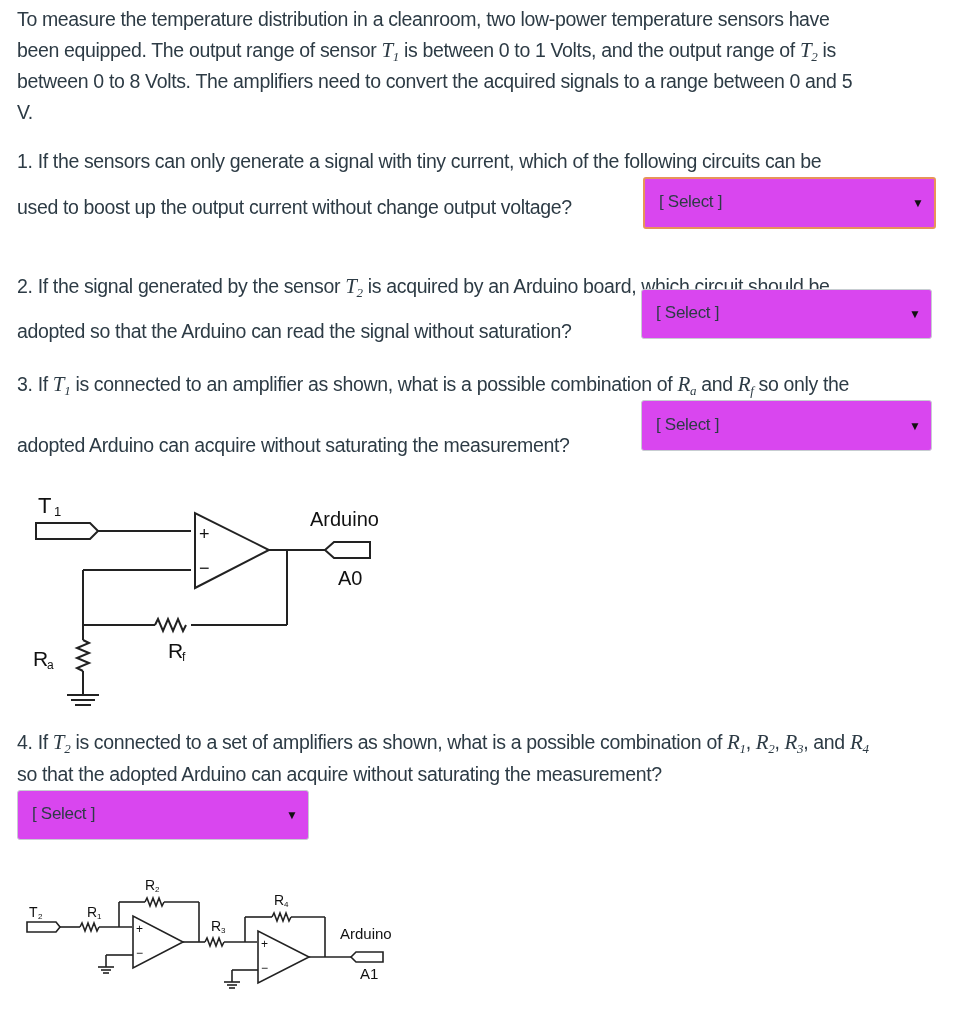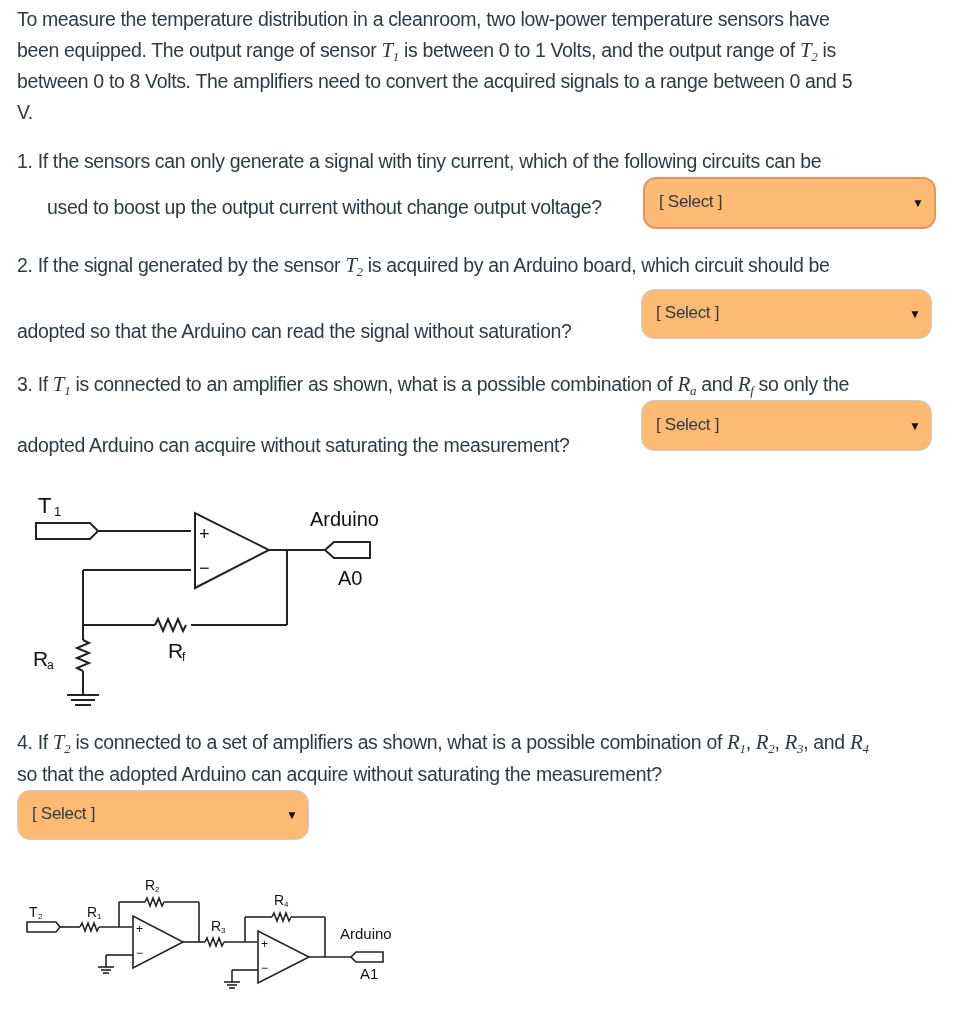--- a/index.html
+++ b/index.html
@@ -1,30 +1,30 @@
 <!DOCTYPE html>
 <html><head>
 <meta charset="utf-8">
 <style>
   html, body { margin:0; padding:0; background:#ffffff; }
   body { width:957px; height:1024px; position:relative; overflow:hidden;
          font-family:"Liberation Sans", sans-serif; color:#2d3b45; }
   .p { position:absolute; left:17px; font-size:19.5px; line-height:31px; letter-spacing:-0.35px; margin:0; white-space:nowrap; }
   .intro { top:4px; }
   .q1a { top:146px; }
-  .q1b { top:192px;margin-left:30px; }
-  .q2a { top:250px; }
+  .q1b { top:192px; }
+  .q2a { top:271px; }
   .q2b { top:316px;text-align:center; }
   .q3a { top:369px; }
   .q3b { top:430px; }
   .q4a { top:727px; }
   .q4b { top:759px; }
   i { font-family:"Liberation Serif", serif; font-style:italic; font-size:21px; }
   sub { font-size:13px; vertical-align:-4px; line-height:0; }
-  .select { position:absolute; background:#fdba74; border:1px solid #c7cdd1; border-radius:13px;
+  .select { position:absolute; background:#d946ef; border:1px solid #c7cdd1; border-radius:3px;
             box-sizing:border-box; font-size:17px; color:#2d3b45; cursor:pointer; }
   .select.focused { border:2px solid #e8935a; }
   .select .val { position:absolute; left:14px; top:50%; transform:translateY(-55%); letter-spacing:-0.3px; }
   .select .caret { position:absolute; right:10px; top:50%; transform:translateY(-50%); font-size:12px; color:#111; }
   .sel1 { left:643px; top:177px; width:293px; height:52px; }
   .sel2 { left:641px; top:289px; width:291px; height:50px; }
   .sel3 { left:641px; top:400px; width:291px; height:51px; }
   .sel4 { left:17px; top:790px; width:292px; height:50px; }
   .fig { position:absolute; }
   .fig svg text { font-family:"Liberation Sans", sans-serif; fill:#111; }

